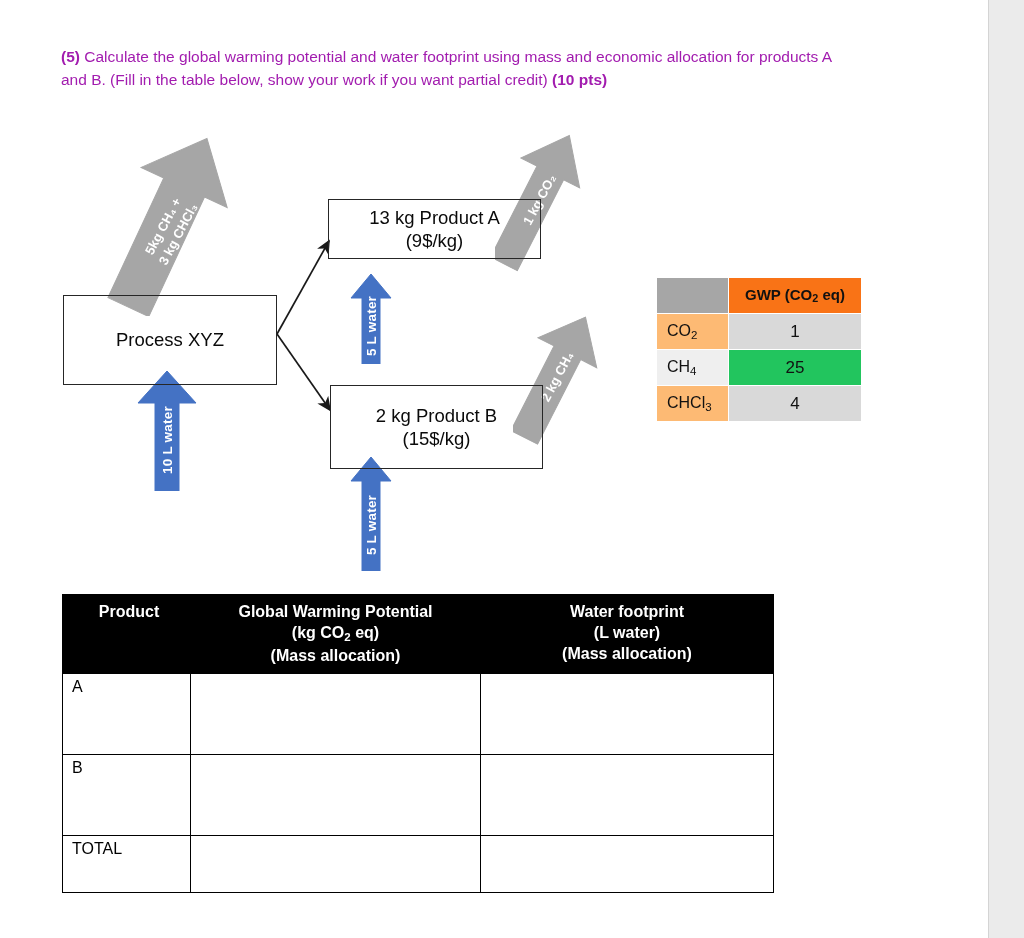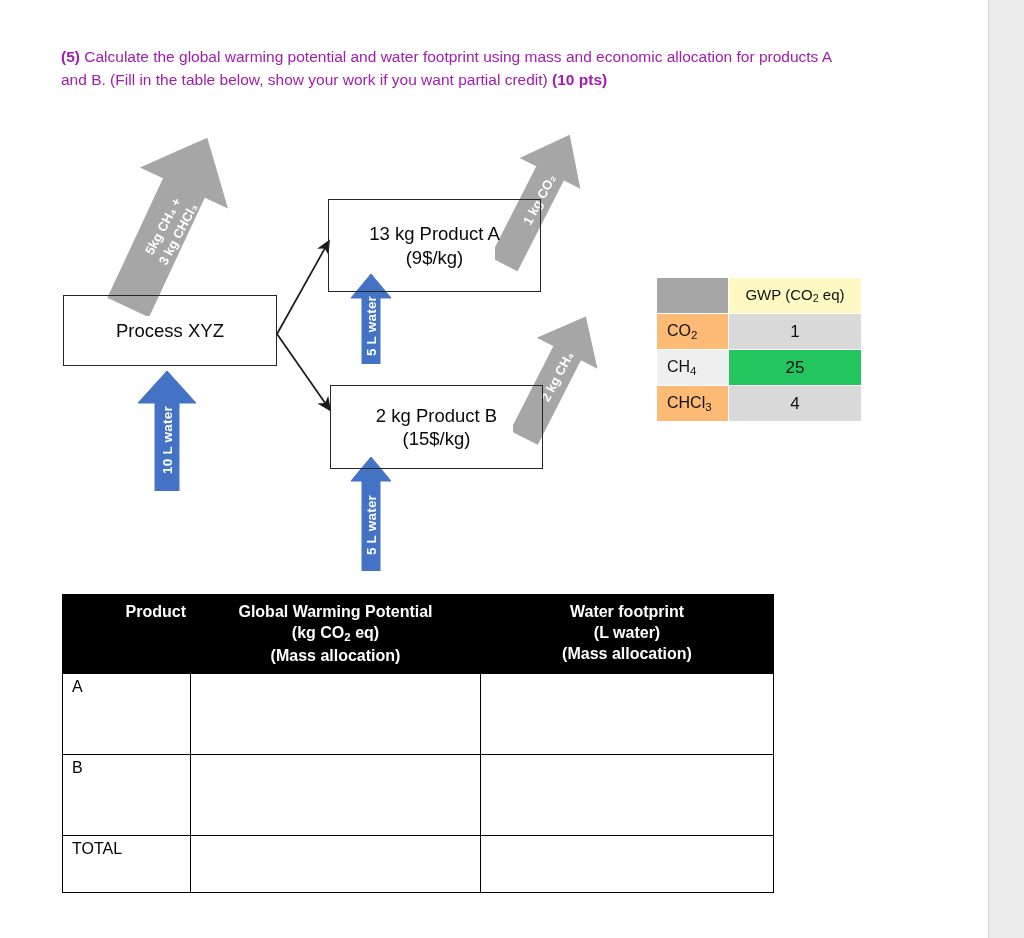--- a/index.html
+++ b/index.html
@@ -57,22 +57,22 @@
     box-sizing: border-box;
     display: flex;
     flex-direction: column;
     align-items: center;
     justify-content: center;
     font-size: 18.5px;
     color: #0a0a0a;
     line-height: 1.26;
     z-index: 6;
   }
-  #box-process { left: 63px;  top: 295px; width: 214px; height: 71px; }
-  #box-prodA   { left: 328px; top: 199px; width: 213px; height: 93px; }
+  #box-process { left: 63px;  top: 295px; width: 214px; height: 90px; }
+  #box-prodA   { left: 328px; top: 199px; width: 213px; height: 60px; }
   #box-prodB   { left: 330px; top: 385px; width: 213px; height: 84px; }
 
   
   .blue-arrow {
     position: absolute;
     z-index: 4;
   }
   .blue-arrow .lbl {
     position: absolute;
     left: 50%;
@@ -136,21 +136,21 @@
     font-size: 15px;
     color: #111111;
   }
   #gwp-table td, #gwp-table th {
     padding: 0;
     height: 36px;
     border: 1.5px solid #ffffff;
     box-sizing: border-box;
   }
   #gwp-table .corner   { background: #a6a6a6; width: 72px; }
-  #gwp-table .hcell    { background: #fef9c3; font-weight: normal; text-align: center; font-size: 15px; }
+  #gwp-table .hcell    { background: #f97316; font-weight: bold; text-align: center; font-size: 15px; }
   #gwp-table .namecell { background: #fdba74; padding-left: 10px; text-align: left; font-size: 16px; }
   #gwp-table .namecell.alt { background: #efefef; }
   #gwp-table .valcell  { background: #d9d9d9; text-align: center; font-size: 17px; }
   #gwp-table .valcell.alt  { background: #22c55e; }
   sub { font-size: 0.72em; vertical-align: -0.22em; }
 
   
   #answer-table {
     position: absolute;
     left: 62px;
@@ -163,21 +163,21 @@
   #answer-table th {
     background: #000000;
     color: #ffffff;
     font-weight: bold;
     font-size: 16px;
     line-height: 1.32;
     padding: 6px 4px 7px 4px;
     border: 1.8px solid #000000;
     vertical-align: top;
   }
-  #answer-table th.th-product { text-align: right; padding-left: 9px; }
+  #answer-table th.th-product { text-align: center; padding-left: 9px; }
   #answer-table th.th-center  { }
   #answer-table td {
     border: 1.8px solid #000000;
     height: 72px;
     vertical-align: top;
     font-size: 16px;
     padding: 4px 8px;
   }
   #answer-table td.cell-label { padding-left: 9px; }
   #answer-table tr.row-total td { height: 48px; }

